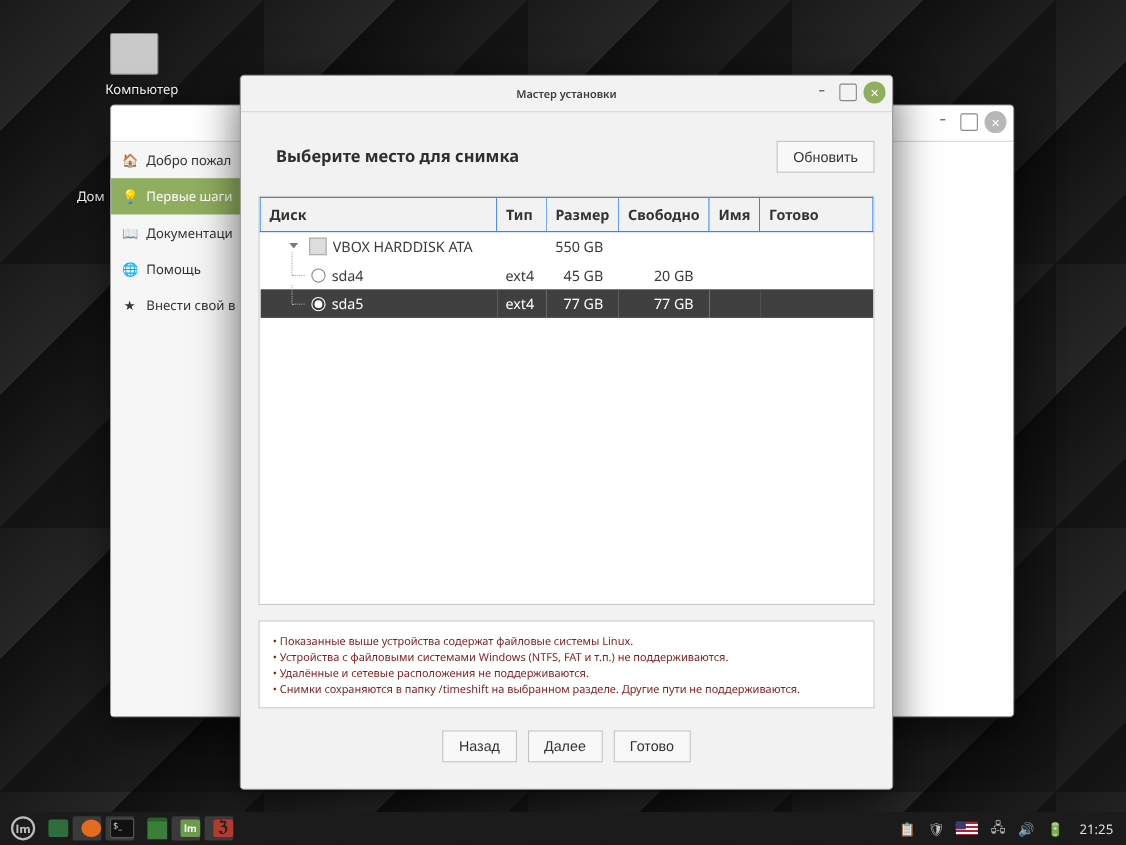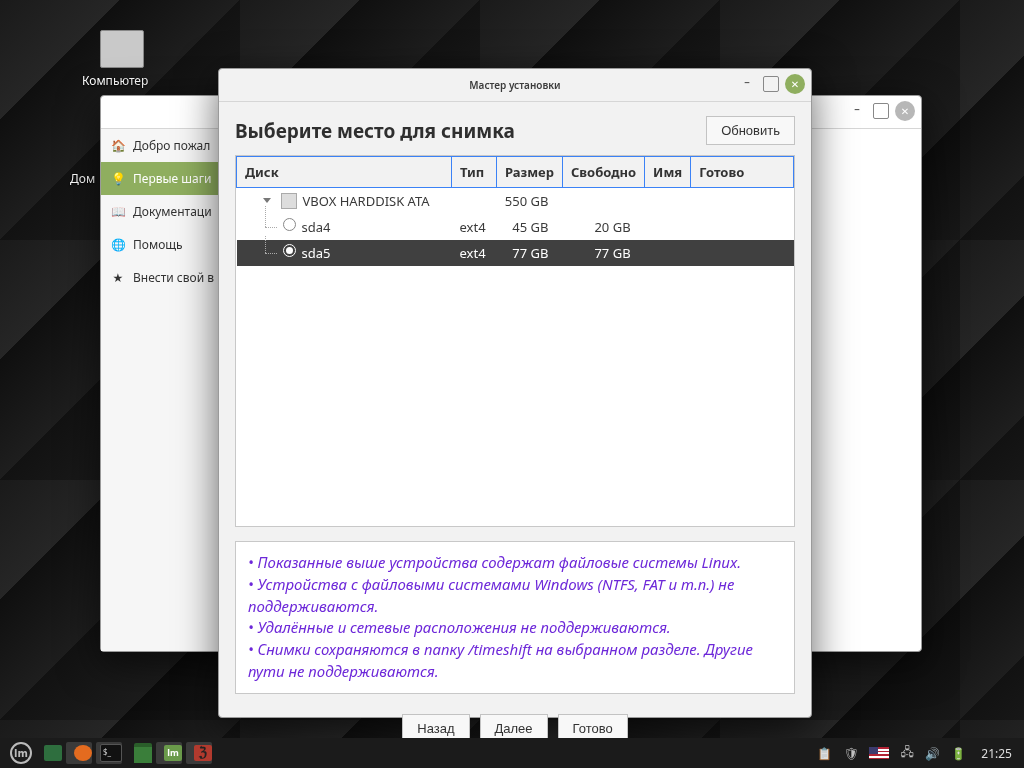--- a/index.html
+++ b/index.html
@@ -1,21 +1,21 @@
 <!DOCTYPE html>
 <html><head>
 <meta charset="utf-8">
 <style>
 html,body{margin:0;padding:0;width:1024px;height:768px;overflow:hidden;font-family:"Noto Sans","DejaVu Sans",sans-serif;font-size:13px;color:#3a3a3a;background:#111}
 
 #desktop{position:absolute;inset:0;background:
   linear-gradient(135deg,#1a1a1a 0%,#262626 25%,#0f0f0f 25%,#1e1e1e 50%,#121212 50%,#1c1c1c 75%,#0c0c0c 75%,#181818 100%);
   background-size:240px 240px}
 
-.desk-icon{position:absolute;width:80px;text-align:left;color:#fff;font-size:12px;text-shadow:0 1px 2px #000}
+.desk-icon{position:absolute;width:80px;text-align:right;color:#fff;font-size:12px;text-shadow:0 1px 2px #000}
 .desk-icon .ic{margin:0 auto 4px;width:42px;height:36px;background:#c9c9c9;border:1px solid #888;border-radius:2px}
 .desk-label{position:absolute;left:70px;top:170px;color:#fff;font-size:12px;text-shadow:0 1px 2px #000}
 
 .win{position:absolute;background:#f2f2f2;border:1px solid #9a9a9a;border-radius:4px;box-shadow:0 10px 40px rgba(0,0,0,.6)}
 .titlebar{height:32px;line-height:32px;text-align:center;font-weight:600;color:#3c3c3c;border-bottom:1px solid #d6d6d6;position:relative;font-size:10px}
 .tbtns{position:absolute;right:6px;top:5px;display:flex;gap:6px}
 .tbtn{width:20px;height:20px;border-radius:50%;display:flex;align-items:center;justify-content:center;color:#555;font-size:11px}
 .tbtn.min::before{content:"–";position:relative;top:-2px}
 .tbtn.max{border:1px solid #888;border-radius:2px;width:14px;height:14px;margin-top:2px}
 .tbtn.close{background:#8fae5f;color:#fff}
@@ -34,41 +34,41 @@
 .content .row{margin:10px 0;white-space:nowrap;padding-left:440px}
 .apps{display:inline-flex;gap:1px;vertical-align:middle;margin-right:4px}
 .app{width:18px;height:18px;background:#3a7e3a}
 .app.c{background:#c4572e}
 .app.d{background:#333}
 
 
 #wizard{left:218px;top:68px;width:592px;height:648px;background:#f2f2f2}
 #wizard .inner{padding:14px 16px 12px}
 .hdr{display:flex;justify-content:space-between;align-items:center;margin-bottom:10px}
-.hdr h2{margin:0;font-size:19px;font-weight:700;color:#2f2f2f}
+.hdr h2{margin:16px;font-size:15px;font-weight:700;color:#2f2f2f}
 .btn{background:#f8f8f8;border:1px solid #c3c3c3;border-radius:0;padding:6px 14px;font-size:13px;color:#333;cursor:pointer}
 
 .grid{background:#fff;border:1px solid #c8c8c8;height:370px;overflow:auto}
 .grid table{width:100%;border-collapse:collapse;font-size:13px}
 .grid th{background:#f2f2f2;font-weight:700;text-align:left;padding:6px 8px;border:1px solid #3b82f6;color:#333;position:sticky;top:0}
 .grid td{padding:3px 8px;border:0;height:20px}
 .indent1{padding-left:18px;display:flex;align-items:center;gap:6px}
-.indent2{padding-left:38px;display:flex;align-items:flex-start;gap:6px;position:relative}
+.indent2{padding-left:38px;display:flex;align-items:center;gap:6px;position:relative}
 .indent2::before{content:"";position:absolute;left:20px;top:50%;width:12px;border-top:1px dotted #aaa}
 .indent2::after{content:"";position:absolute;left:20px;top:-8px;bottom:50%;border-left:1px dotted #aaa}
 tr.first .indent2::after{top:-12px}
 .radio{width:11px;height:11px;border:1px solid #888;border-radius:50%;display:inline-block;position:relative}
 .radio.on{border-color:#fff}
 .radio.on::after{content:"";position:absolute;inset:2px;background:#fff;border-radius:50%}
 .expander{display:inline-block;width:0;height:0;border-top:5px solid #777;border-left:4px solid transparent;border-right:4px solid transparent;margin-right:4px;position:relative;top:-1px}
 .hdd{width:14px;height:14px;background:#ddd;border:1px solid #aaa;display:inline-block}
 tr.sel td{background:#404040;color:#fff}
 .col-num{text-align:right;padding-right:14px !important}
 
-.notes{margin-top:14px;border:1px solid #c8c8c8;background:#fff;padding:10px 12px;font-style:italic;color:#6d28d9;font-size:15px;line-height:1.45}
+.notes{margin-top:14px;border:1px solid #c8c8c8;background:#fff;padding:10px 12px;color:#7f1d1d;font-size:10px;line-height:1.45}
 .notes div::before{content:"• "}
 
 .wiz-btns{display:flex;justify-content:center;gap:10px;margin-top:20px}
 
 
 #panel{position:absolute;left:0;right:0;bottom:0;height:30px;background:#1b1b1b;display:flex;align-items:center;color:#ddd;font-size:12px;padding:0 6px;gap:4px}
 .pbtn{width:26px;height:22px;display:flex;align-items:center;justify-content:flex-end;border-radius:2px;position:relative}
 .pbtn.active{background:#3a3a3a}
 .mint-logo{width:18px;height:18px;border-radius:50%;border:2px solid #bbb;display:flex;align-items:center;justify-content:center;color:#bbb;font-size:10px;font-weight:700}
 .sq{width:18px;height:16px;border-radius:2px}

